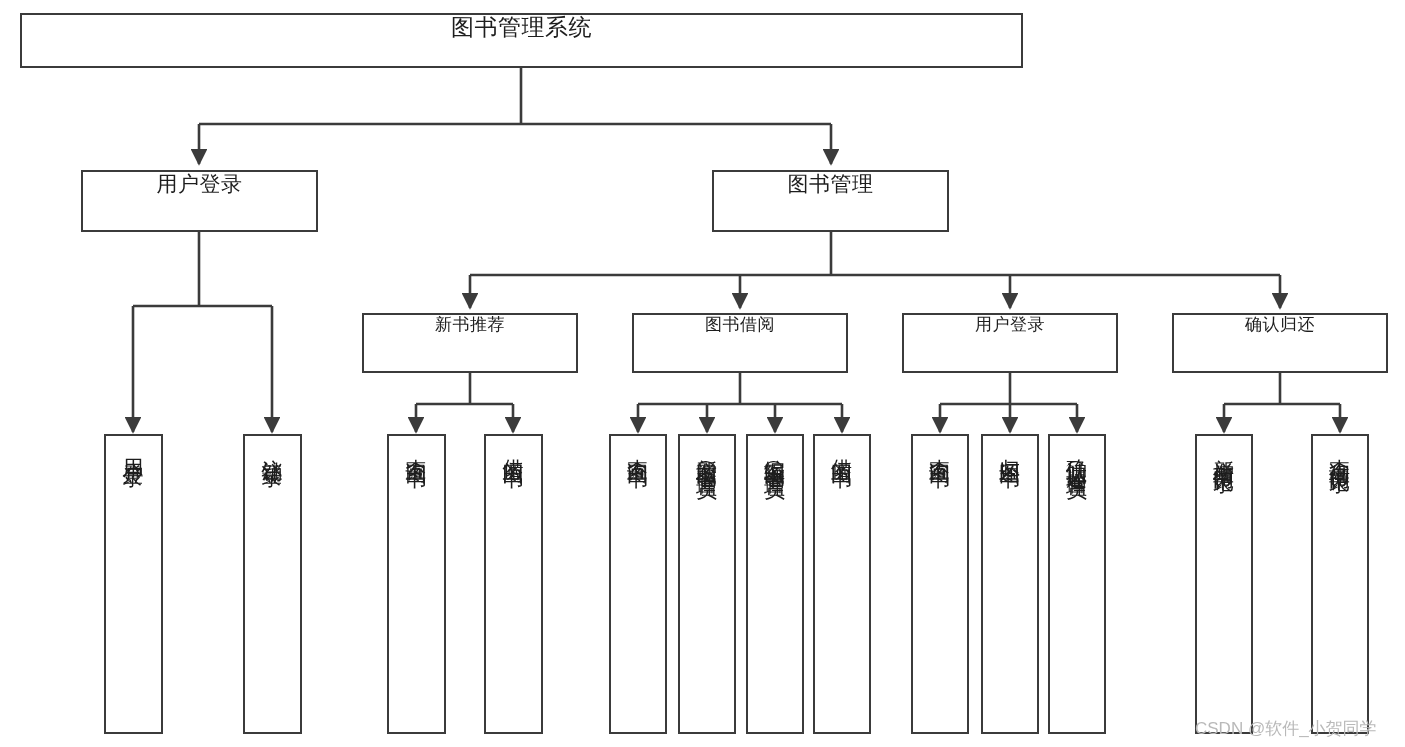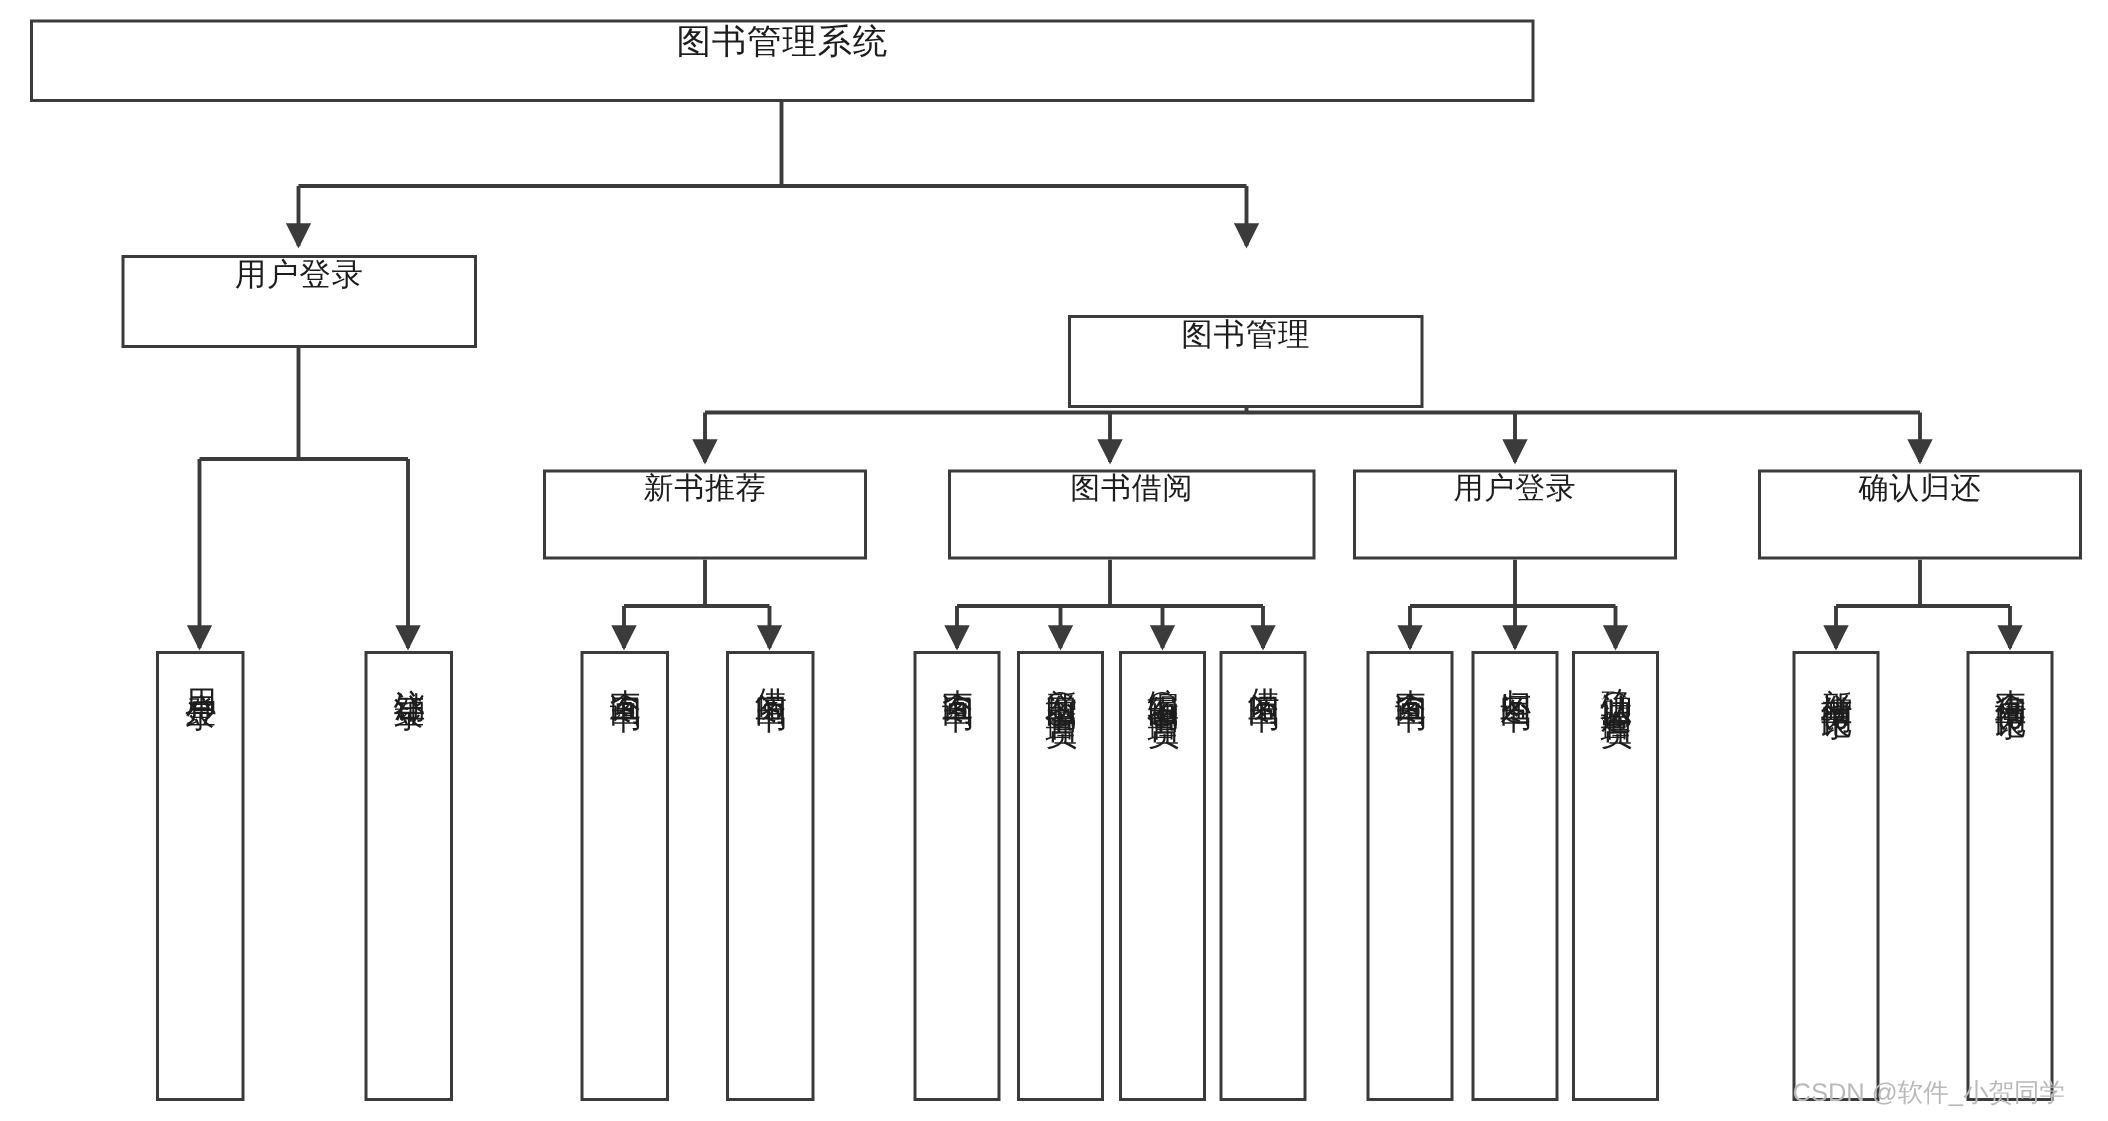--- a/index.html
+++ b/index.html
@@ -50,21 +50,21 @@
   }
   .node.v .node-label {
     writing-mode: vertical-rl;
     text-orientation: upright;
     letter-spacing: 3px;
     line-height: 1;
     white-space: nowrap;
   }
   .lvl0 { font-size: 23px; }
   .lvl1 { font-size: 21px; }
-  .lvl2 { font-size: 20px; }
+  .lvl2 { font-size: 17px; }
   .leaf { font-size: 21px; }
   .watermark {
     position: absolute;
     font-size: 17px;
     color: #b9b9b9;
     white-space: nowrap;
     user-select: none;
   }
 </style>
 </head>
@@ -125,29 +125,29 @@
   </svg>
 
   <div class="node h lvl0" style="left:20px; top:13px; width:1003px; height:55px;">
     <span class="node-label">图书管理系统</span>
   </div>
 
   <div class="node h lvl1" style="left:81px; top:170px; width:237px; height:62px;">
     <span class="node-label">用户登录</span>
   </div>
 
-  <div class="node h lvl1" style="left:712px; top:170px; width:237px; height:62px;margin-top:40px;">
+  <div class="node h lvl1" style="left:712px; top:170px; width:237px; height:62px;">
     <span class="node-label">图书管理</span>
   </div>
 
   <div class="node h lvl2" style="left:362px; top:313px; width:216px; height:60px;">
     <span class="node-label">新书推荐</span>
   </div>
 
-  <div class="node h lvl2" style="left:632px; top:313px; width:245px; height:60px;">
+  <div class="node h lvl2" style="left:632px; top:313px; width:216px; height:60px;">
     <span class="node-label">图书借阅</span>
   </div>
 
   <div class="node h lvl2" style="left:902px; top:313px; width:216px; height:60px;">
     <span class="node-label">用户登录</span>
   </div>
 
   <div class="node h lvl2" style="left:1172px; top:313px; width:216px; height:60px;">
     <span class="node-label">确认归还</span>
   </div>

